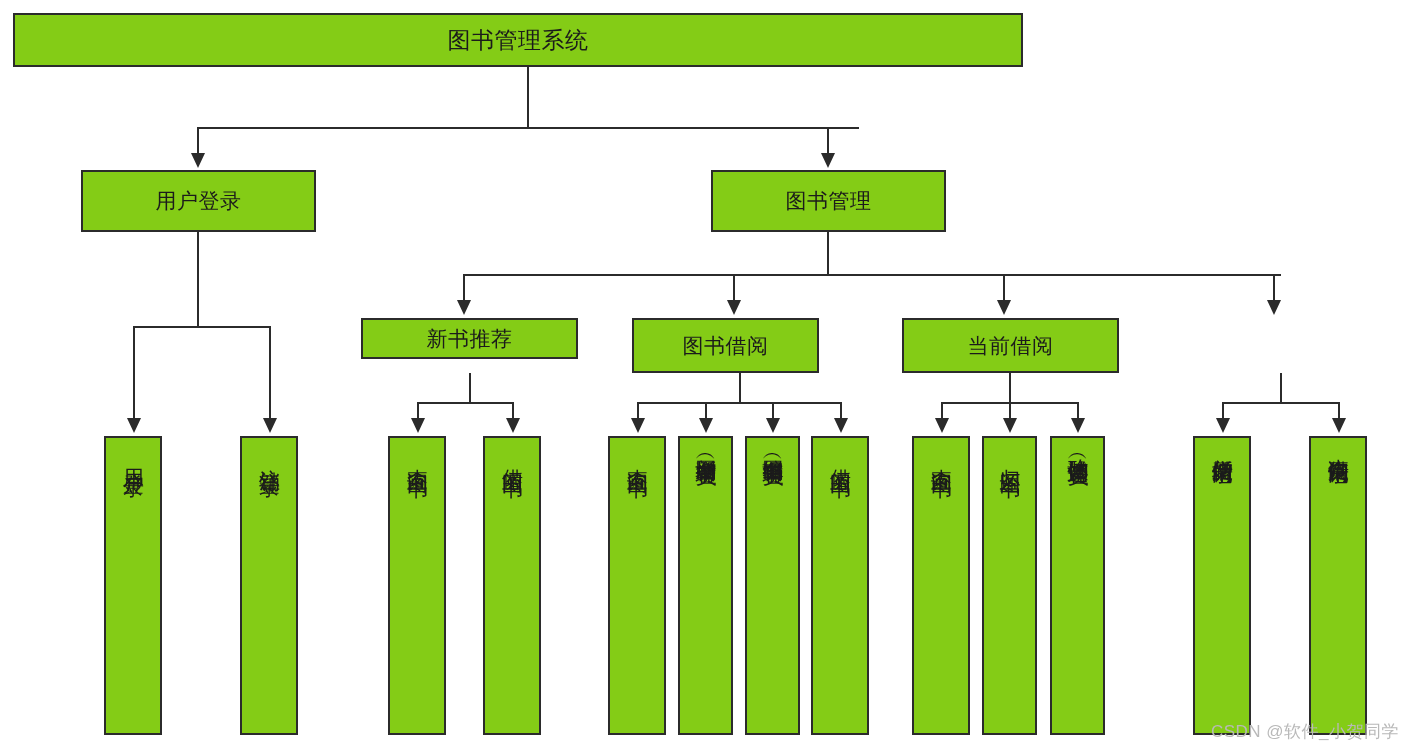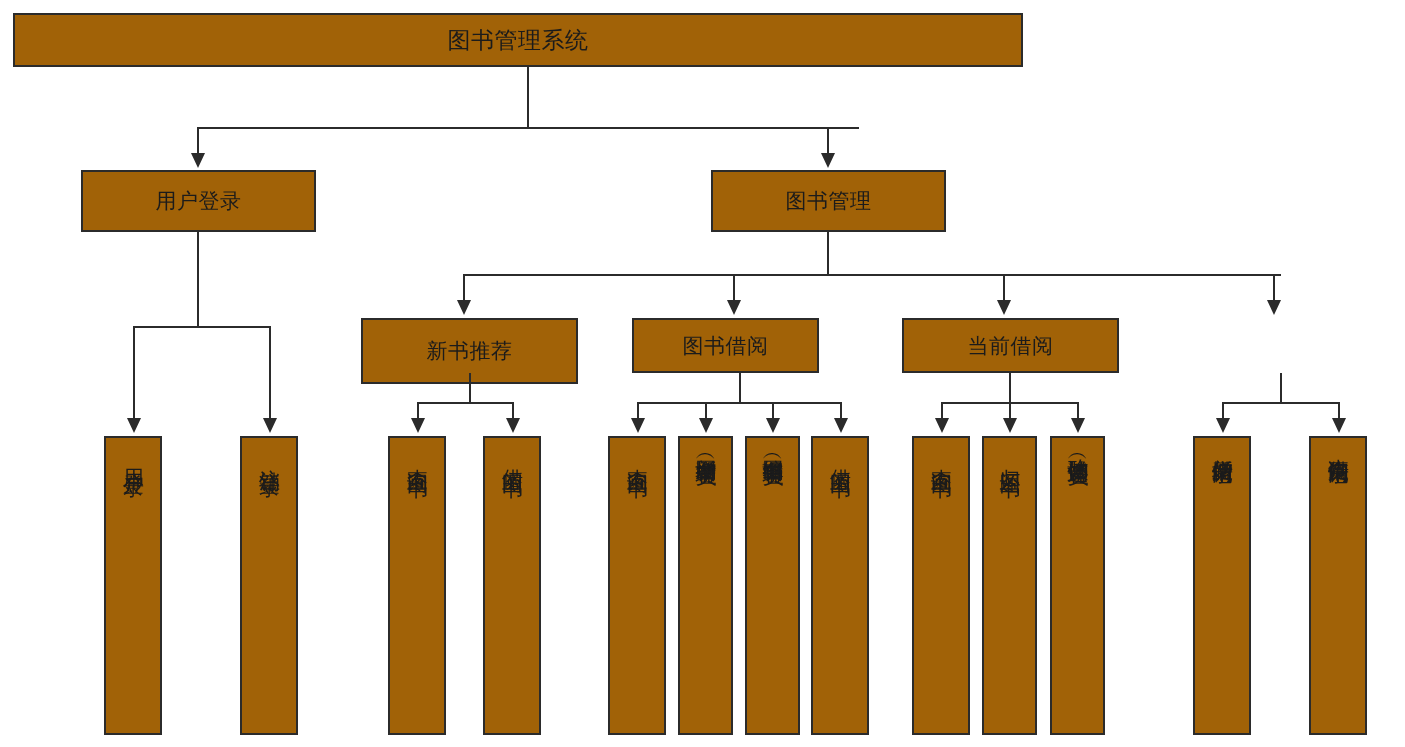--- a/index.html
+++ b/index.html
@@ -9,21 +9,21 @@
     font-family:"Liberation Sans","DejaVu Sans",sans-serif;
     overflow:hidden;
     position:relative;
   }
   #diagram{position:absolute;left:0;top:0;width:1405px;height:747px;}
 
   
   .node{
     position:absolute;
     box-sizing:border-box;
-    background:#a16207;
+    background:#84cc16;
     border:2px solid #2b2b2b;
     display:flex;
     align-items:center;
     justify-content:center;
     color:#1b1b1b;
     letter-spacing:.5px;
   }
   .node.root{font-size:23px;}
   .node.lvl1{font-size:21px;}
   .node.lvl2{font-size:21px;}
@@ -102,21 +102,21 @@
   <div class="lineH" style="left:463px;top:274px;width:818px;"></div>
   <div class="lineV" style="left:463px;top:274px;height:28px;"></div>
   <div class="arrow" style="left:457px;top:300px;"></div>
   <div class="lineV" style="left:733px;top:274px;height:28px;"></div>
   <div class="arrow" style="left:727px;top:300px;"></div>
   <div class="lineV" style="left:1003px;top:274px;height:28px;"></div>
   <div class="arrow" style="left:997px;top:300px;"></div>
   <div class="lineV" style="left:1273px;top:274px;height:28px;"></div>
   <div class="arrow" style="left:1267px;top:300px;"></div>
 
-  <div class="node lvl2" style="left:361px;top:318px;width:217px;height:66px;">
+  <div class="node lvl2" style="left:361px;top:318px;width:217px;height:41px;">
     <span>新书推荐</span>
   </div>
   <div class="node lvl2" style="left:632px;top:318px;width:187px;height:55px;">
     <span>图书借阅</span>
   </div>
   <div class="node lvl2" style="left:902px;top:318px;width:217px;height:55px;">
     <span>当前借阅</span>
   </div>
 
   <div class="lineV" style="left:469px;top:373px;height:30px;"></div>
@@ -190,14 +190,15 @@
     <span class="vtext">确认归还（管理员）</span>
   </div>
 
   <div class="node leaf tight" style="left:1193px;top:436px;width:58px;height:299px;">
     <span class="vtext">新增借阅记录</span>
   </div>
   <div class="node leaf tight" style="left:1309px;top:436px;width:58px;height:299px;">
     <span class="vtext">查询借阅记录</span>
   </div>
 
+  <div id="watermark">CSDN @软件_小贺同学</div>
 
 </div>
 
 </body></html>

